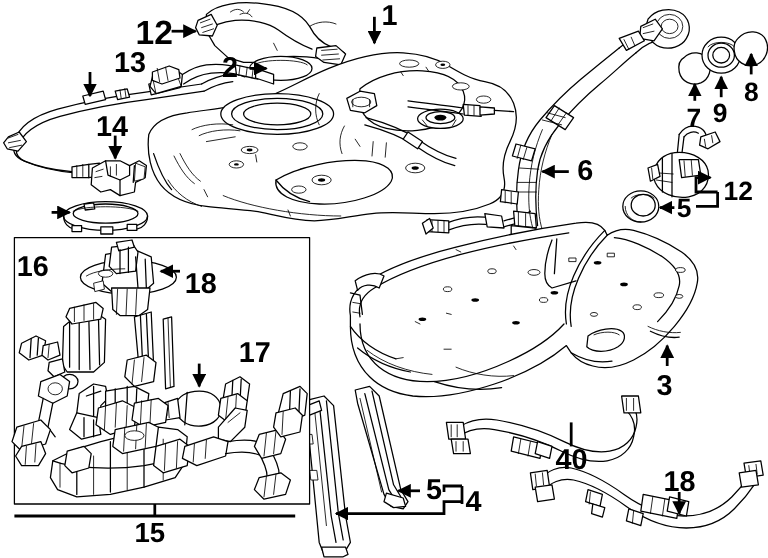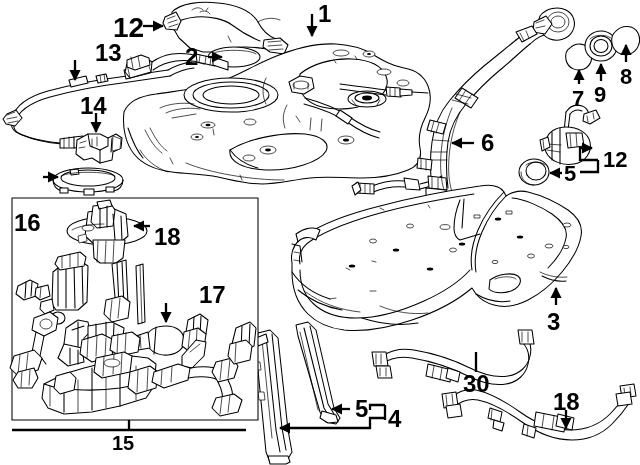--- a/index.html
+++ b/index.html
@@ -654,20 +654,20 @@
   <div class="callout-label" style="left:355px; top:397px; font-size:24px;">5</div>
   <div class="callout-label" style="left:481px; top:131px; font-size:24px;">6</div>
   <div class="callout-label" style="left:572px; top:88px;  font-size:22px;">7</div>
   <div class="callout-label" style="left:620px; top:66px;  font-size:22px;">8</div>
   <div class="callout-label" style="left:594px; top:84px;  font-size:22px;">9</div>
   <div class="callout-label" style="left:603px; top:149px; font-size:22px;">12</div>
   <div class="callout-label" style="left:564px; top:163px; font-size:22px;">5</div>
   <div class="callout-label" style="left:113px; top:14px;  font-size:28px;">12</div>
   <div class="callout-label" style="left:57px;  top:41px;  font-size:24px;margin-left:38px;">13</div>
   <div class="callout-label" style="left:80px;  top:94px;  font-size:24px;">14</div>
-  <div class="callout-label" style="left:112px; top:433px; font-size:20px;">15</div>
+  <div class="callout-label" style="left:112px; top:433px; font-size:23px;">15</div>
   <div class="callout-label" style="left:14px;  top:164px; font-size:24px;margin-top:47px;">16</div>
   <div class="callout-label" style="left:155px; top:283px; font-size:24px;margin-left:44px;">17</div>
   <div class="callout-label" style="left:154px; top:225px; font-size:24px;">18</div>
   <div class="callout-label" style="left:553px; top:390px; font-size:24px;">18</div>
-  <div class="callout-label" style="left:463px; top:372px; font-size:24px;">30</div>
+  <div class="callout-label" style="left:463px; top:372px; font-size:24px;">40</div>
 
 </div>
 
 </body></html>

